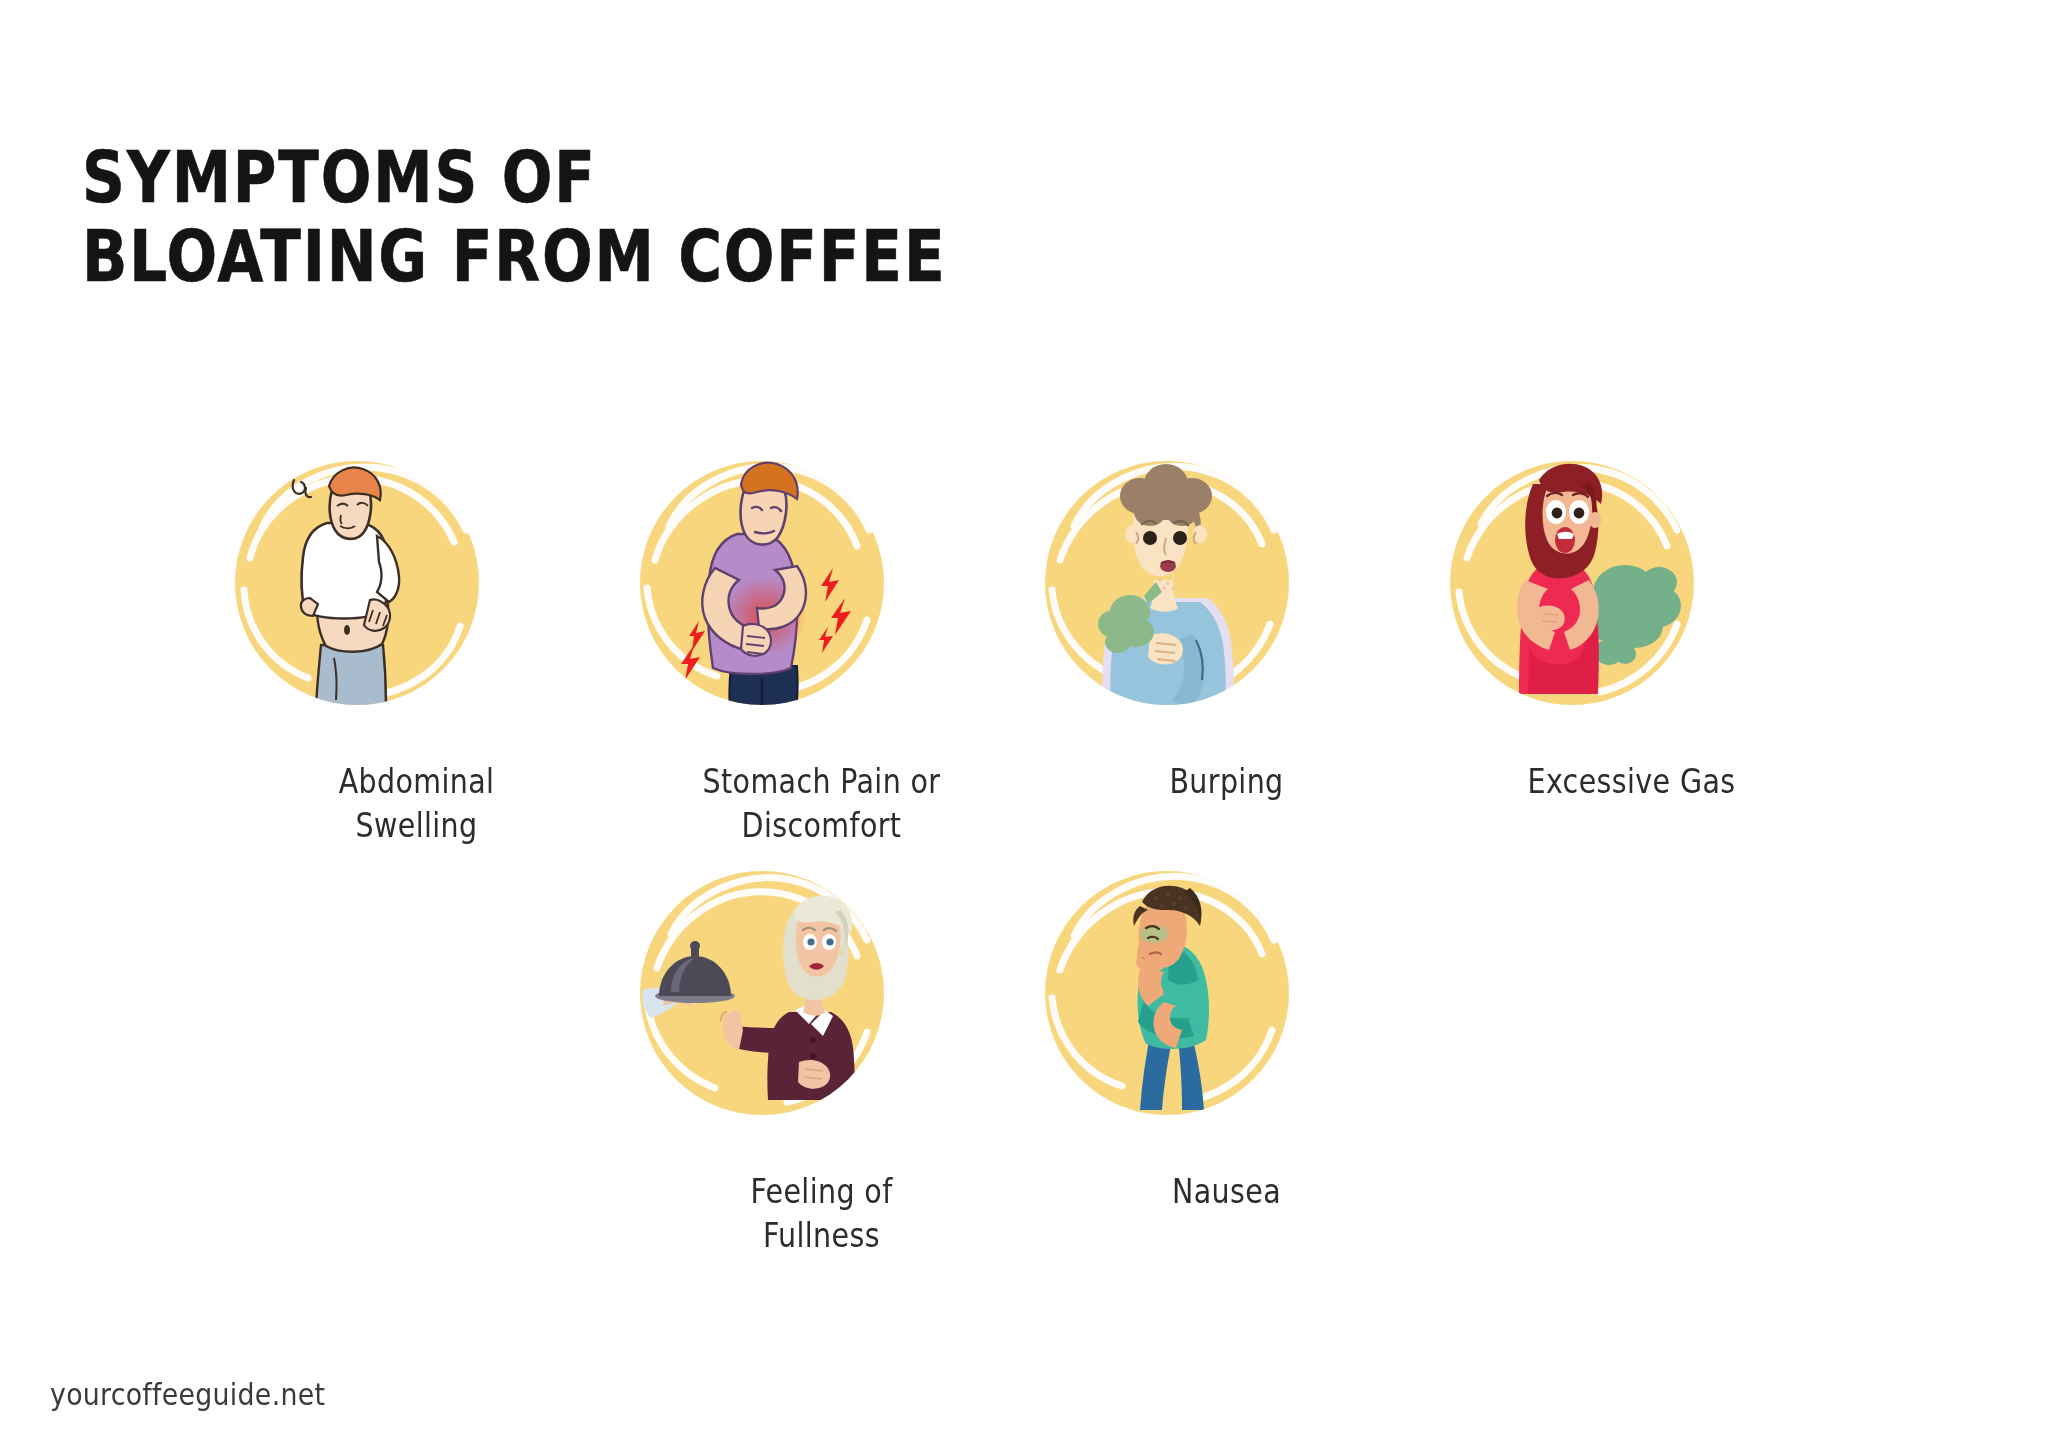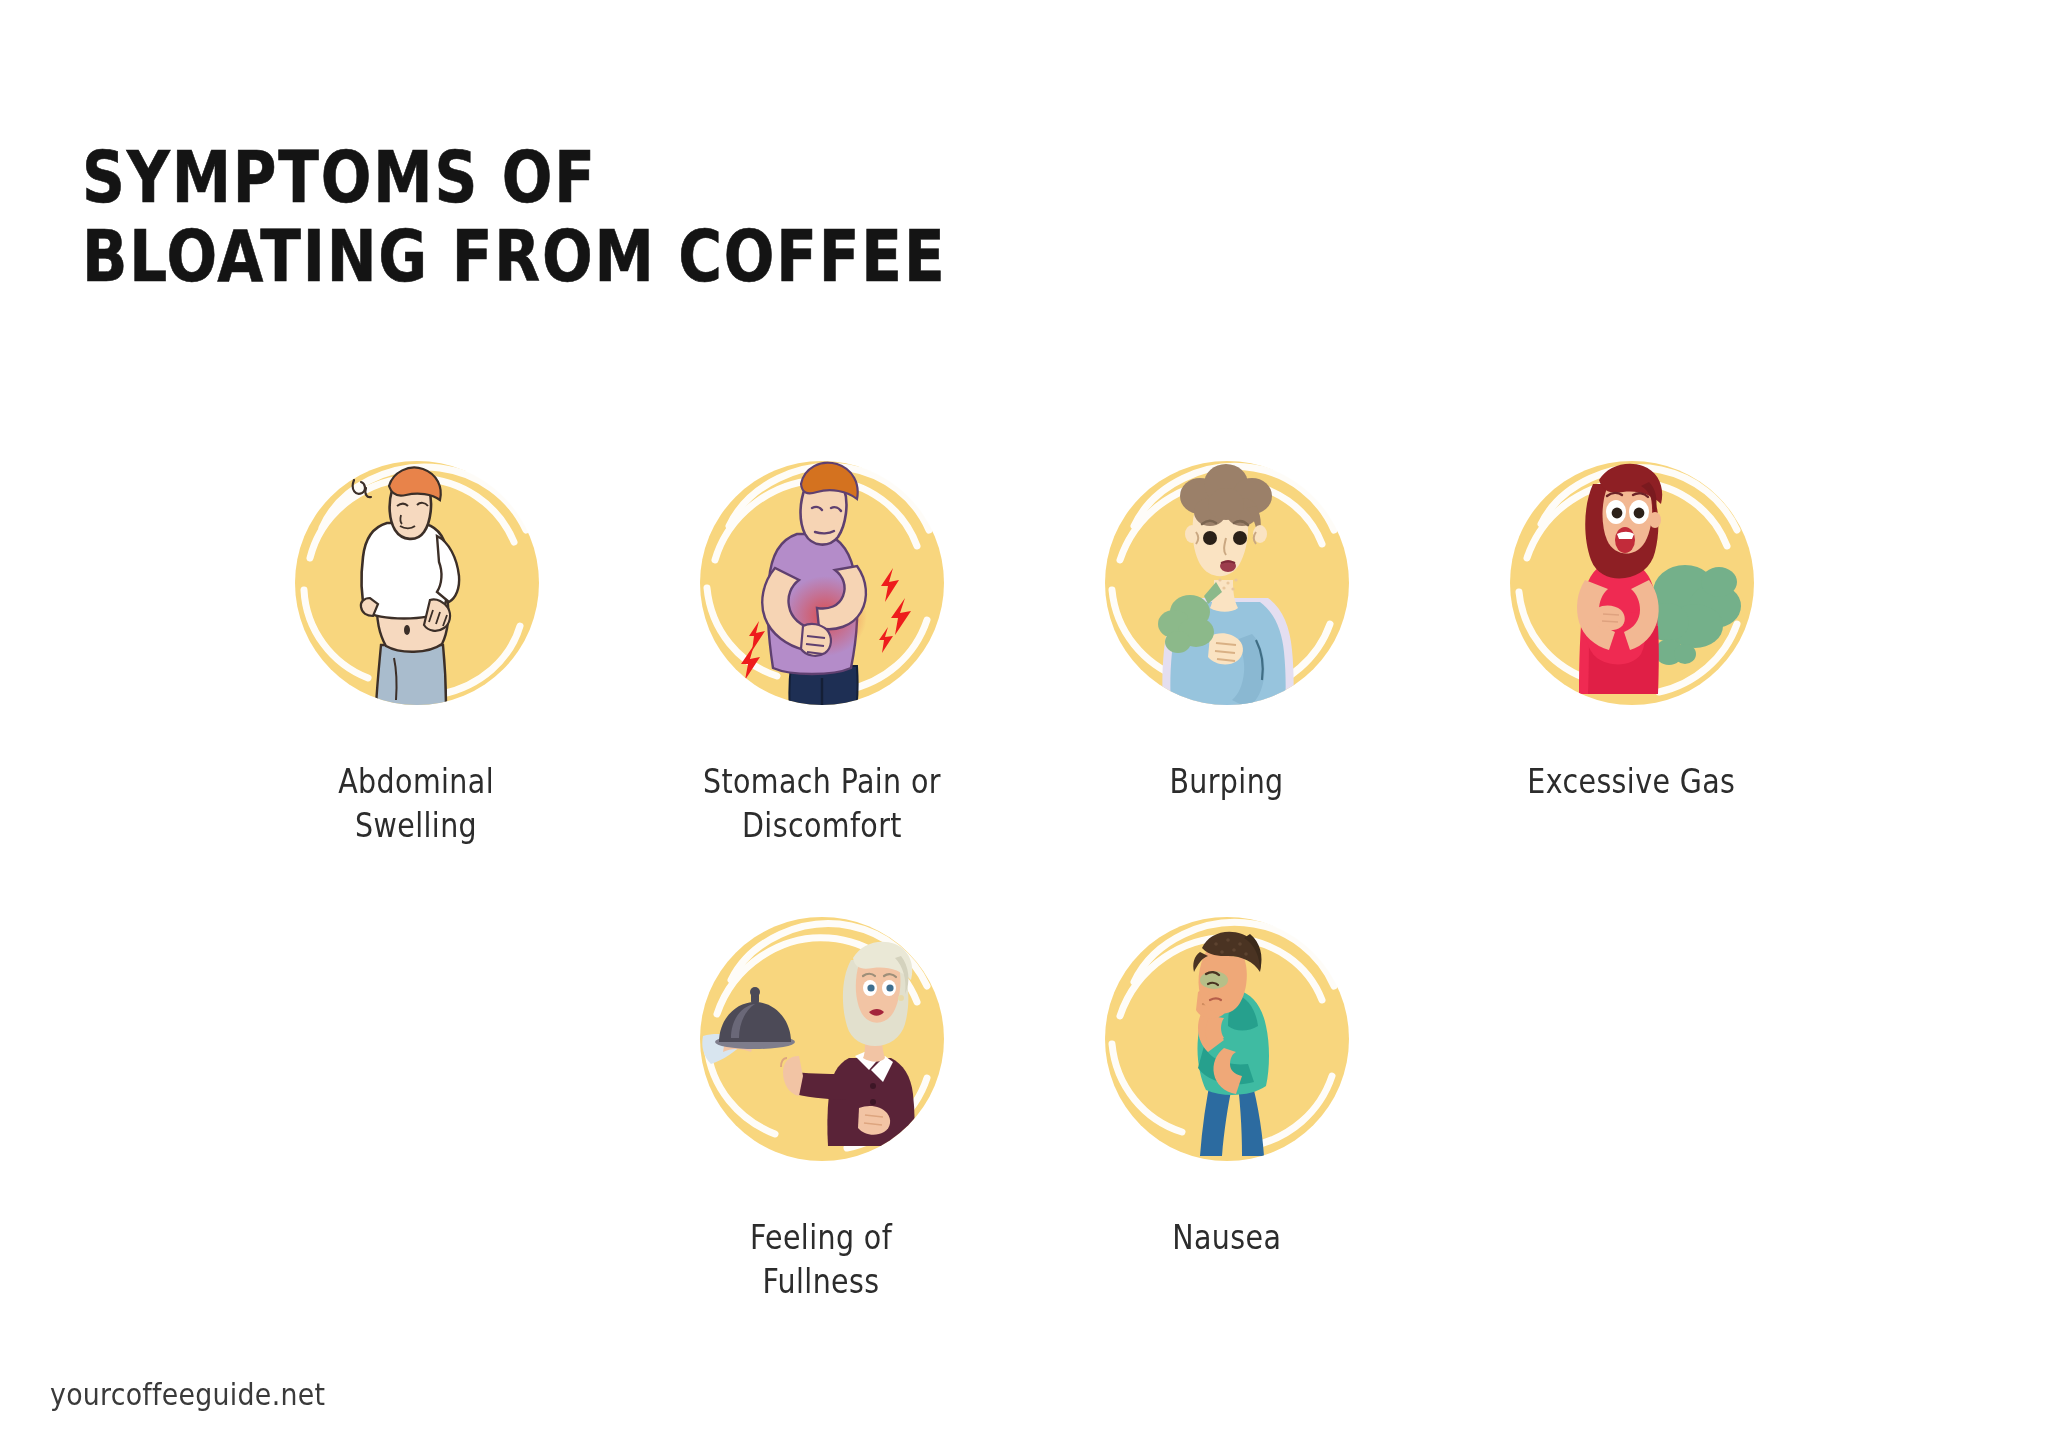--- a/index.html
+++ b/index.html
@@ -40,27 +40,26 @@
 
   
   .row {
     position: absolute;
     left: 0;
     width: 2048px;
     display: flex;
     justify-content: center;
   }
   .row-1 { top: 440px; }
-  .row-2 { top: 896px; }
+  .row-2 { top: 850px; }
 
   .cell {
     width: 405px;
     display: flex;
     flex-direction: column;
-    align-items: center;
   }
 
   
   .badge {
     position: relative;
     width: 286px;
     height: 286px;
   }
   .badge svg { display: block; width: 286px; height: 286px; }
 

